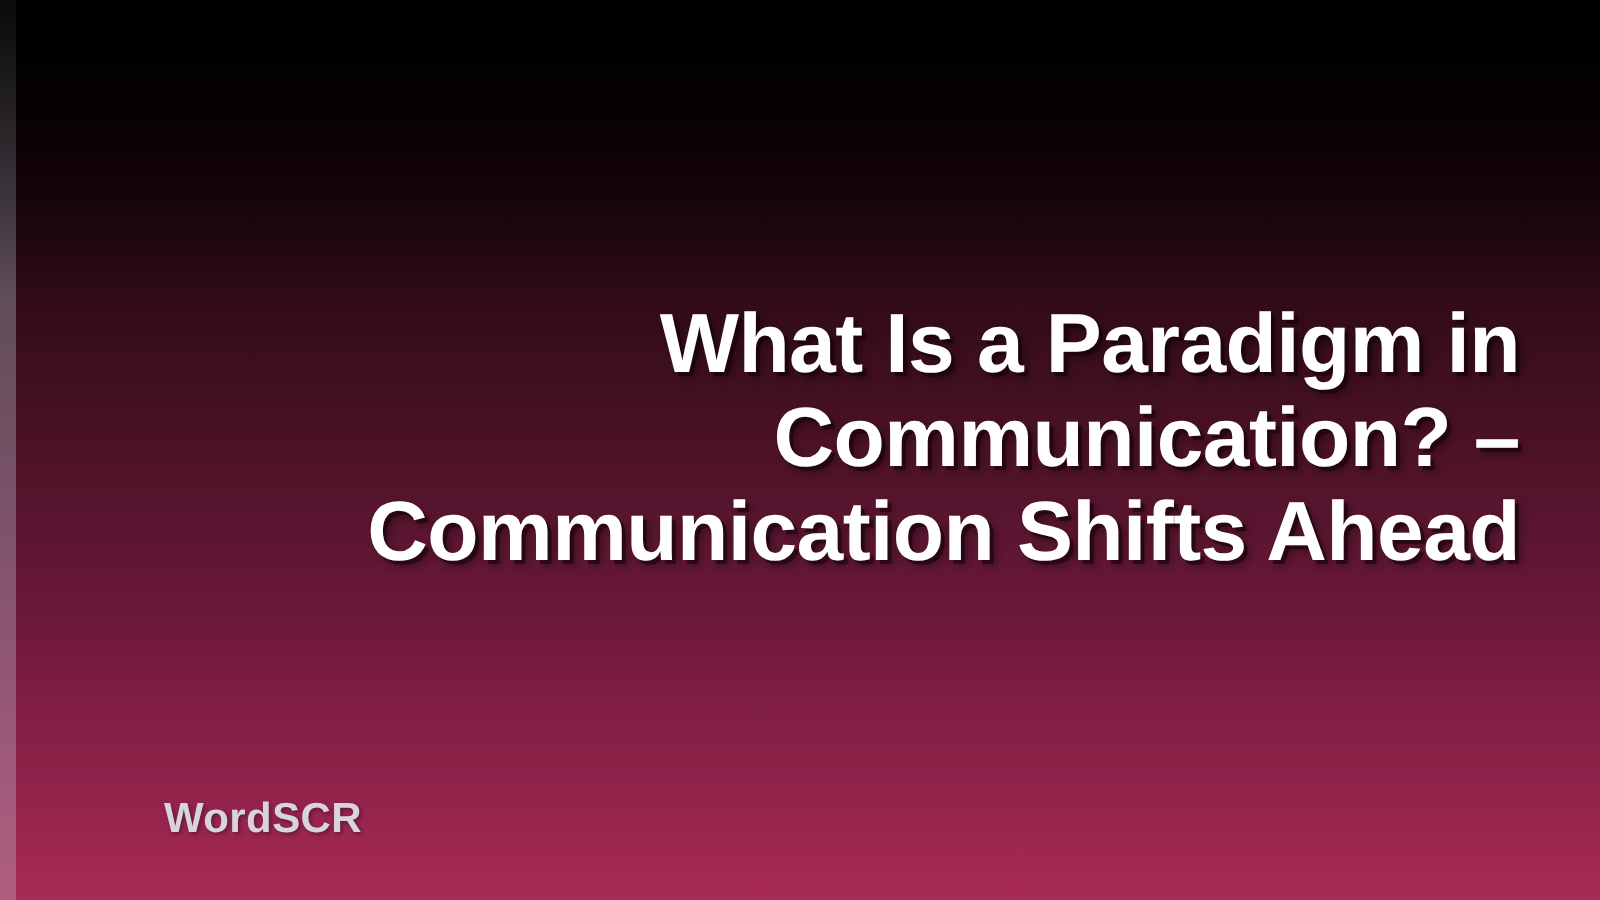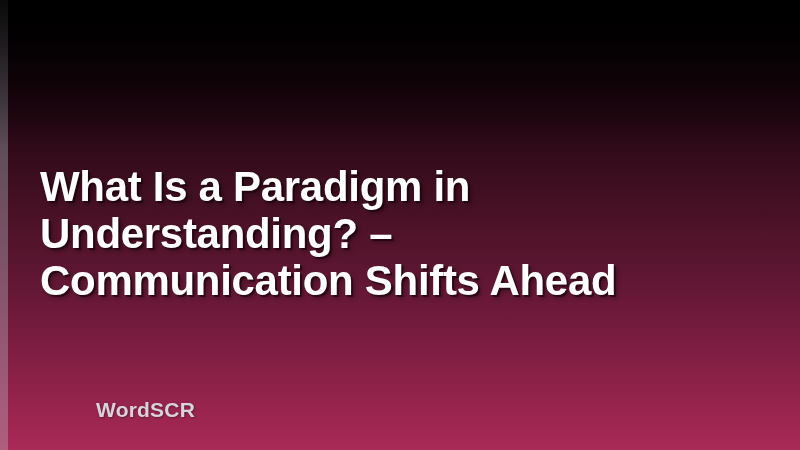--- a/index.html
+++ b/index.html
@@ -64,24 +64,23 @@
     height: 150px;
     background: linear-gradient(to bottom, rgba(0,0,0,0.85) 0%, rgba(0,0,0,0) 100%);
     pointer-events: none;
   }
 
   .title-block {
     position: absolute;
     left: 0;
     right: 0;
     top: 148px;
-    text-align: left;
+    text-align: right;
     padding: 0 40px;
     box-sizing: border-box;
-    margin-top: 15px;
   }
 
   .title-line {
     display: block;
     color: #ffffff;
     font-size: 42px;
     line-height: 47px;
     font-weight: bold;
     letter-spacing: -0.3px;
     text-shadow: 2px 2px 0 rgba(20, 0, 8, 0.55),
@@ -91,32 +90,31 @@
 
   .brand {
     position: absolute;
     left: 82px;
     bottom: 28px;
     color: #d8d4dc;
     font-size: 21px;
     font-weight: bold;
     letter-spacing: 0.2px;
     text-shadow: 1px 1px 2px rgba(0, 0, 0, 0.35);
-    margin-left: 14px;
   }
 </style>
 </head>
 <body>
 
 <div class="banner">
 
   <div class="edge-strip"></div>
   <div class="top-veil"></div>
 
   <div class="title-block">
     <span class="title-line">What Is a Paradigm in</span>
-    <span class="title-line">Understanding? –</span>
+    <span class="title-line">Communication? –</span>
     <span class="title-line">Communication Shifts Ahead</span>
   </div>
 
   <div class="brand">WordSCR</div>
 
 </div>
 
 </body></html>

